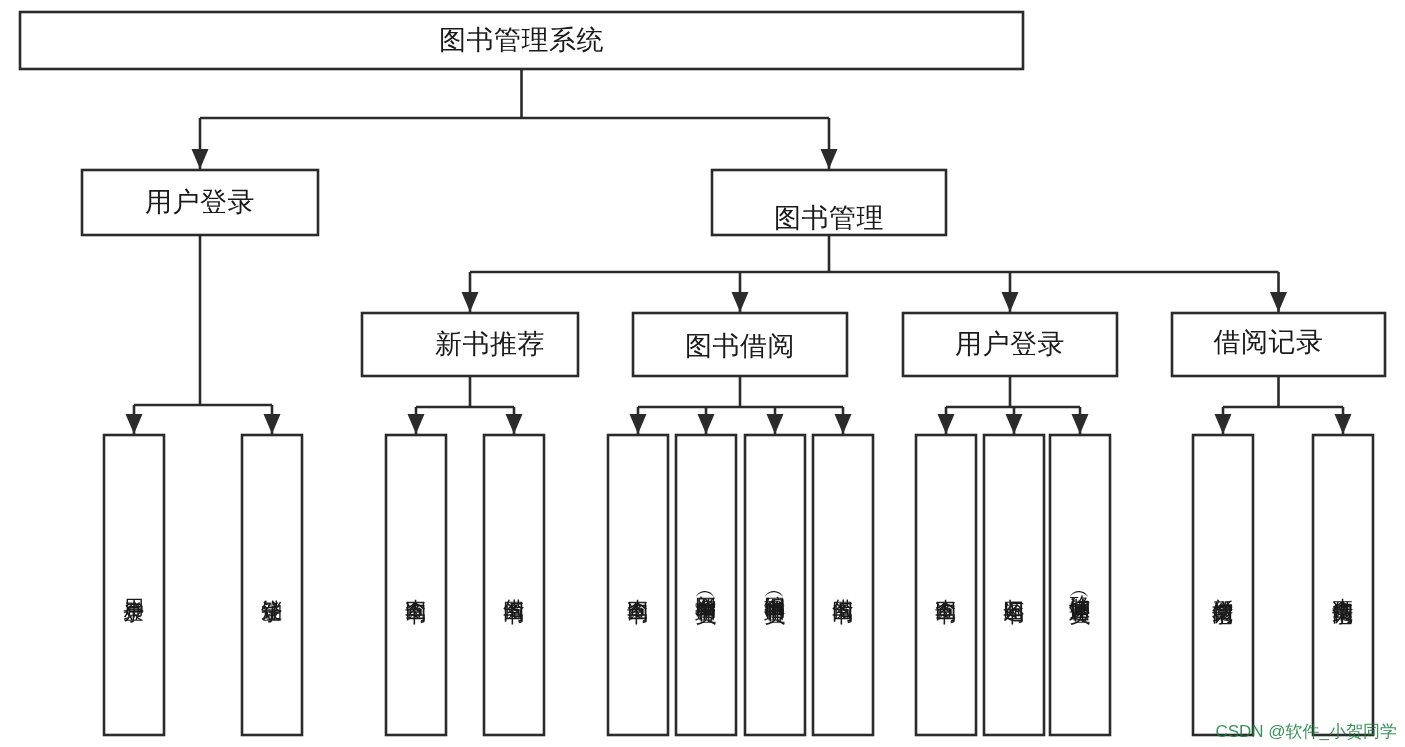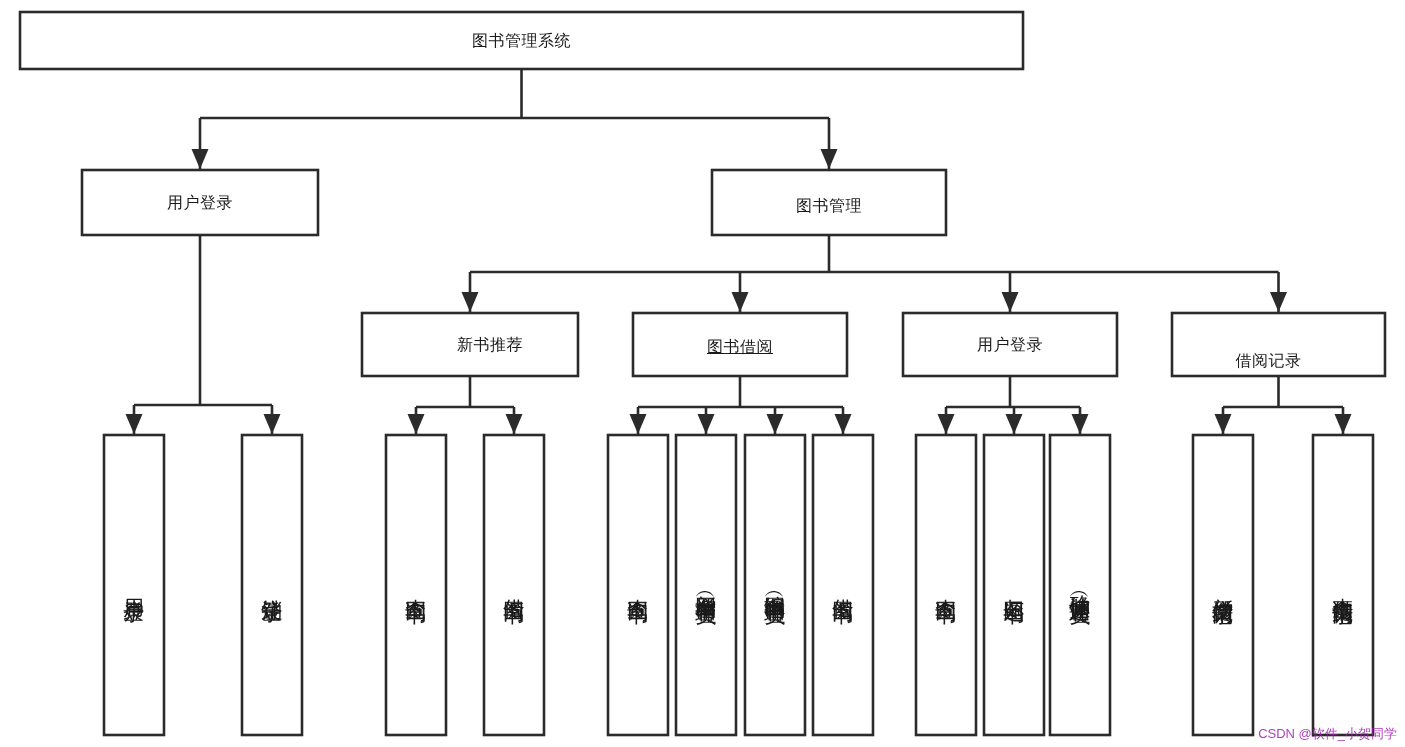--- a/index.html
+++ b/index.html
@@ -45,36 +45,36 @@
     display: flex;
     align-items: center;
     justify-content: center;
     color: #1a1a1a;
     font-family: "Liberation Sans", "DejaVu Sans", sans-serif;
     line-height: 1.12;
     pointer-events: none;
     text-align: center;
   }
   .node-label.horizontal {
-    font-size: 16px;
+    font-size: 27px;
     letter-spacing: 0.5px;
   }
   .node-label.vertical {
     writing-mode: vertical-rl;
     text-orientation: upright;
     font-size: 21px;
     letter-spacing: 1.5px;
     white-space: nowrap;
   }
   #watermark {
     position: absolute;
     right: 8px;
     bottom: 4px;
-    font-size: 13px;
-    color: #a21caf;
+    font-size: 17px;
+    color: #15803d;
     font-family: "Liberation Sans", "DejaVu Sans", sans-serif;
     white-space: nowrap;
     opacity: 0.85;
   }
 </style>
 </head>
 <body>
 
 <div id="diagram-root">
 
@@ -149,25 +149,25 @@
       <rect x="916" y="435" width="60" height="300" class="node-box"></rect>
       <rect x="984" y="435" width="60" height="300" class="node-box"></rect>
       <rect x="1050" y="435" width="60" height="300" class="node-box"></rect>
       <rect x="1193" y="435" width="60" height="300" class="node-box"></rect>
       <rect x="1313" y="435" width="60" height="300" class="node-box"></rect>
     </svg>
 
   <div id="labels-layer">
       <div class="node-label horizontal" style="left: 20px; top: 12px; width: 1003px; height: 57px;">图书管理系统</div>
       <div class="node-label horizontal" style="left: 82px; top: 170px; width: 236px; height: 65px;">用户登录</div>
-      <div class="node-label horizontal" style="left: 712px; top: 173px; width: 234px; height: 65px;">图书管理</div>
+      <div class="node-label horizontal" style="left: 712px; top: 186px; width: 234px; height: 65px;">图书管理</div>
       <div class="node-label horizontal" style="left: 362px; top: 313px; width: 216px; height: 63px; margin-left: 20px;">新书推荐</div>
-      <div class="node-label horizontal" style="left: 633px; top: 313px; width: 214px; height: 67px; text-decoration: underline;">图书借阅</div>
+      <div class="node-label horizontal" style="left: 633px; top: 313px; width: 214px; height: 67px;">图书借阅</div>
       <div class="node-label horizontal" style="left: 903px; top: 313px; width: 214px; height: 63px;">用户登录</div>
-      <div class="node-label horizontal" style="left: 1172px; top: 329px; width: 193px; height: 63px;">借阅记录</div>
+      <div class="node-label horizontal" style="left: 1172px; top: 311px; width: 193px; height: 63px;">借阅记录</div>
       <div class="node-label vertical" style="left: 104px; top: 435px; width: 60px; height: 300px;">用户登录</div>
       <div class="node-label vertical" style="left: 242px; top: 435px; width: 60px; height: 300px;">注销登录</div>
       <div class="node-label vertical" style="left: 386px; top: 435px; width: 60px; height: 300px;">查询图书</div>
       <div class="node-label vertical" style="left: 484px; top: 435px; width: 60px; height: 300px;">借阅图书</div>
       <div class="node-label vertical" style="left: 608px; top: 435px; width: 60px; height: 300px;">查询图书</div>
       <div class="node-label vertical" style="left: 676px; top: 435px; width: 60px; height: 300px;">新增图书（管理员）</div>
       <div class="node-label vertical" style="left: 745px; top: 435px; width: 60px; height: 300px;">编辑图书（管理员）</div>
       <div class="node-label vertical" style="left: 813px; top: 435px; width: 60px; height: 300px;">借阅图书</div>
       <div class="node-label vertical" style="left: 916px; top: 435px; width: 60px; height: 300px;">查询图书</div>
       <div class="node-label vertical" style="left: 984px; top: 435px; width: 60px; height: 300px;">归还图书</div>

